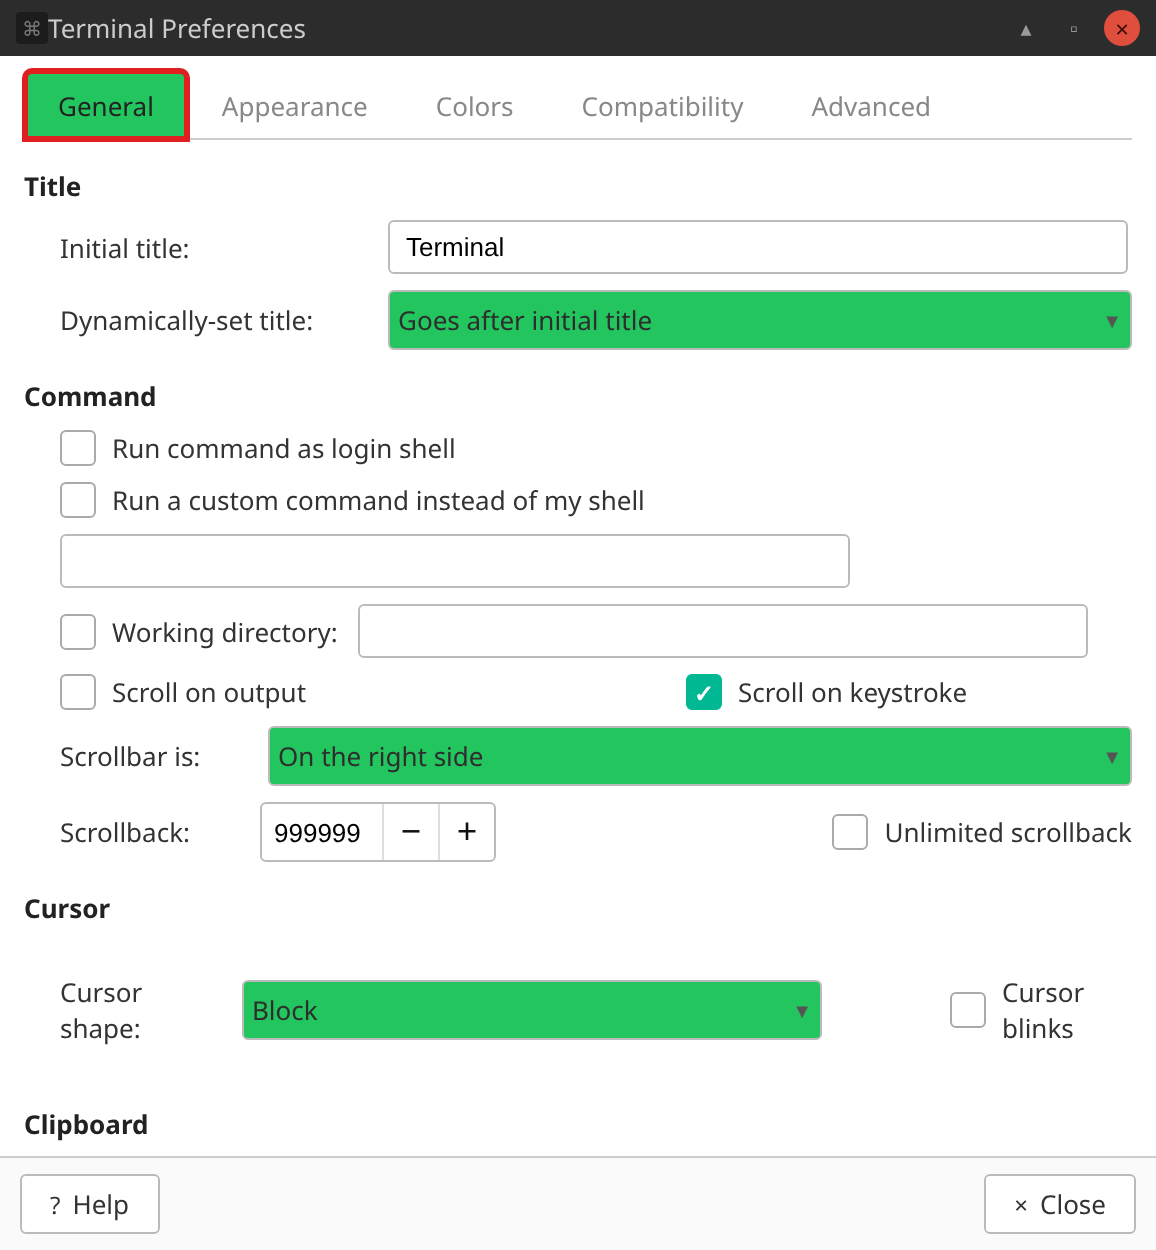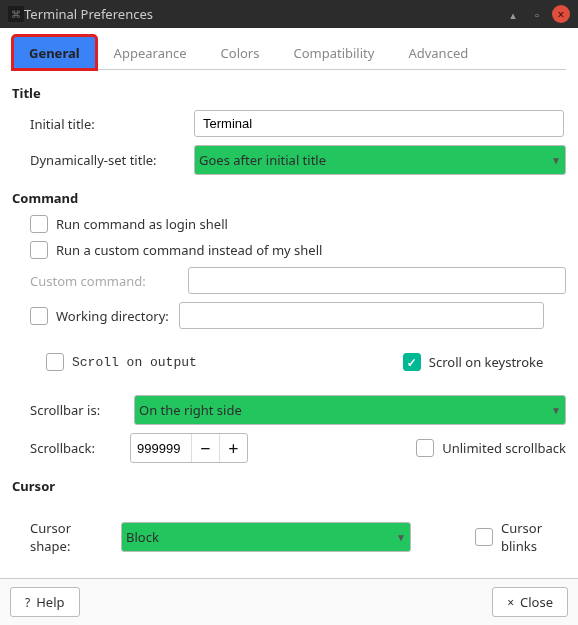--- a/index.html
+++ b/index.html
@@ -6,21 +6,21 @@
   body { font-family: "Noto Sans", "Segoe UI", Arial, sans-serif; font-size: 13px; color: #2e2e2e; background: #fff; width: 578px; height: 625px; overflow: hidden; position: relative; }
   .titlebar { background: #2c2c2c; color: #ddd; height: 28px; display: flex; align-items: center; padding: 0 8px; position: relative; }
   .titlebar .sysicon { width: 16px; height: 16px; background:#1c1c1c; border-radius:2px; display:flex; align-items:center; justify-content:center; font-size:10px; color:#777;}
   .titlebar .title { flex: 1; text-align: left; font-size: 13px; color: #ccc; }
   .titlebar .winbtns { display: flex; gap: 6px; align-items:center;}
   .winbtn { width:18px; height:18px; display:flex; align-items:center; justify-content:center; font-size:11px; color:#999; cursor:pointer;}
   .winbtn.close { background:#e04e3d; border-radius:50%; color:#3a0f0a; font-size:12px;}
   .content { padding: 8px 12px 0 12px; }
   .tabs { display:flex; border-bottom:1px solid #ccc; height: 34px; align-items:flex-end;}
   .tab { padding: 8px 16px; color:#888; cursor:pointer; border:1px solid transparent; border-bottom:none; position:relative; top:1px; border-top-left-radius:4px; border-top-right-radius:4px;}
-  .tab.active { color:#222; background:#3b82f6; border-color:#ccc;font-weight:bold; }
+  .tab.active { color:#222; background:#22c55e; border-color:#ccc; }
   .tab.highlight { outline: 3px solid #e02020; outline-offset: -2px; }
   .section-title { font-weight:bold; font-size:13px; margin: 14px 0 8px 0; color:#222;}
   .row { display:flex; align-items:center; gap:24px; margin: 8px 0 8px 18px; }
   .rowlabel { width: 140px; color:#333;}
   .rowlabel.disabled { color:#aaa; }
   input[type=text].field { border:1px solid #bbb; border-radius:3px; padding:5px 8px; font-size:13px; width: 370px; background:#fff;}
   .select { border:1px solid #bbb; border-radius:3px; padding:5px 4px; font-size:13px; background:#22c55e; display:flex; align-items:center; justify-content:space-between; flex:1; cursor:pointer;}
   .select .caret { font-size:10px; color:#555;}
   .checkbox { width:18px; height:18px; border:1px solid #aaa; border-radius:3px; display:inline-flex; align-items:center; justify-content:center; background:#fff; cursor:pointer; flex-shrink:0;}
   .checkbox.checked { background:#00b894; border-color:#00b894; color:#fff; font-size:12px; font-weight:bold;}
@@ -73,31 +73,30 @@
   <div class="section-title">Command</div>
   <div class="check-row">
     <div class="checkbox"></div>
     <label>Run command as login shell</label>
   </div>
   <div class="check-row">
     <div class="checkbox"></div>
     <label>Run a custom command instead of my shell</label>
   </div>
   <div class="row">
-    <div class="rowlabel disabled">Custom command:</div>
     <input type="text" class="field" style="width: 395px;" value="">
   </div>
   <div class="check-row" style="gap:8px;">
     <div class="checkbox"></div>
     <label style="width:115px">Working directory:</label>
     <input type="text" class="field" style="width: 365px;" value="">
   </div>
 
   <div class="dualcol">
-    <div class="check-row" style="margin:16px;font-family:Liberation Mono, monospace;">
+    <div class="check-row" style="margin:0;">
       <div class="checkbox"></div>
       <label>Scroll on output</label>
     </div>
     <div class="check-row" style="margin:0; margin-left:150px;">
       <div class="checkbox checked">✓</div>
       <label>Scroll on keystroke</label>
     </div>
   </div>
   <div class="row">
     <div class="rowlabel" style="width:80px">Scrollbar is:</div>

